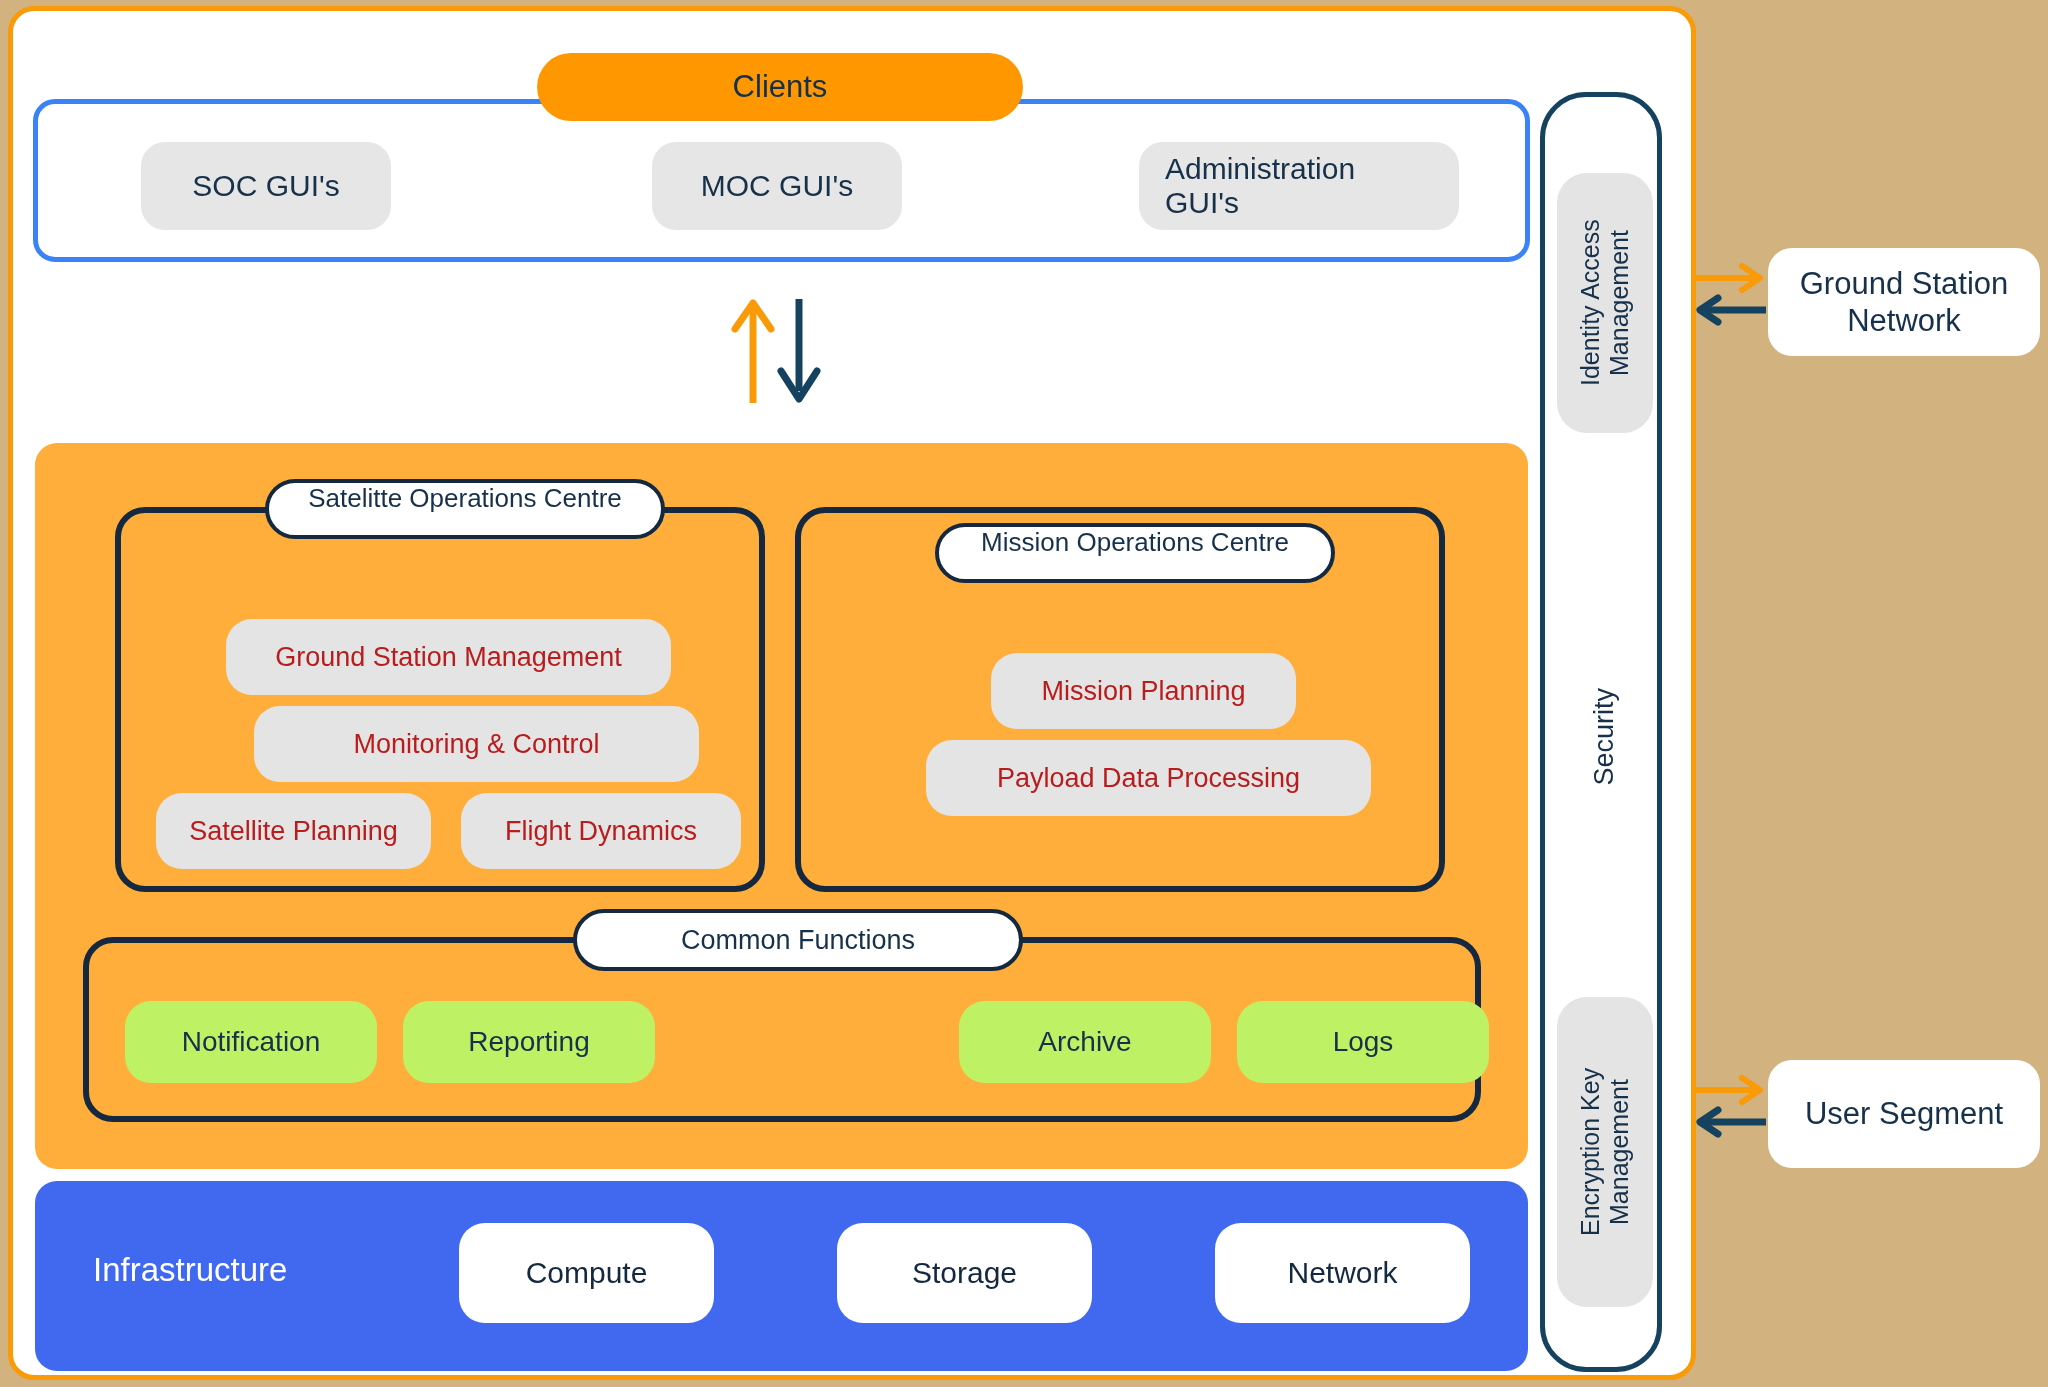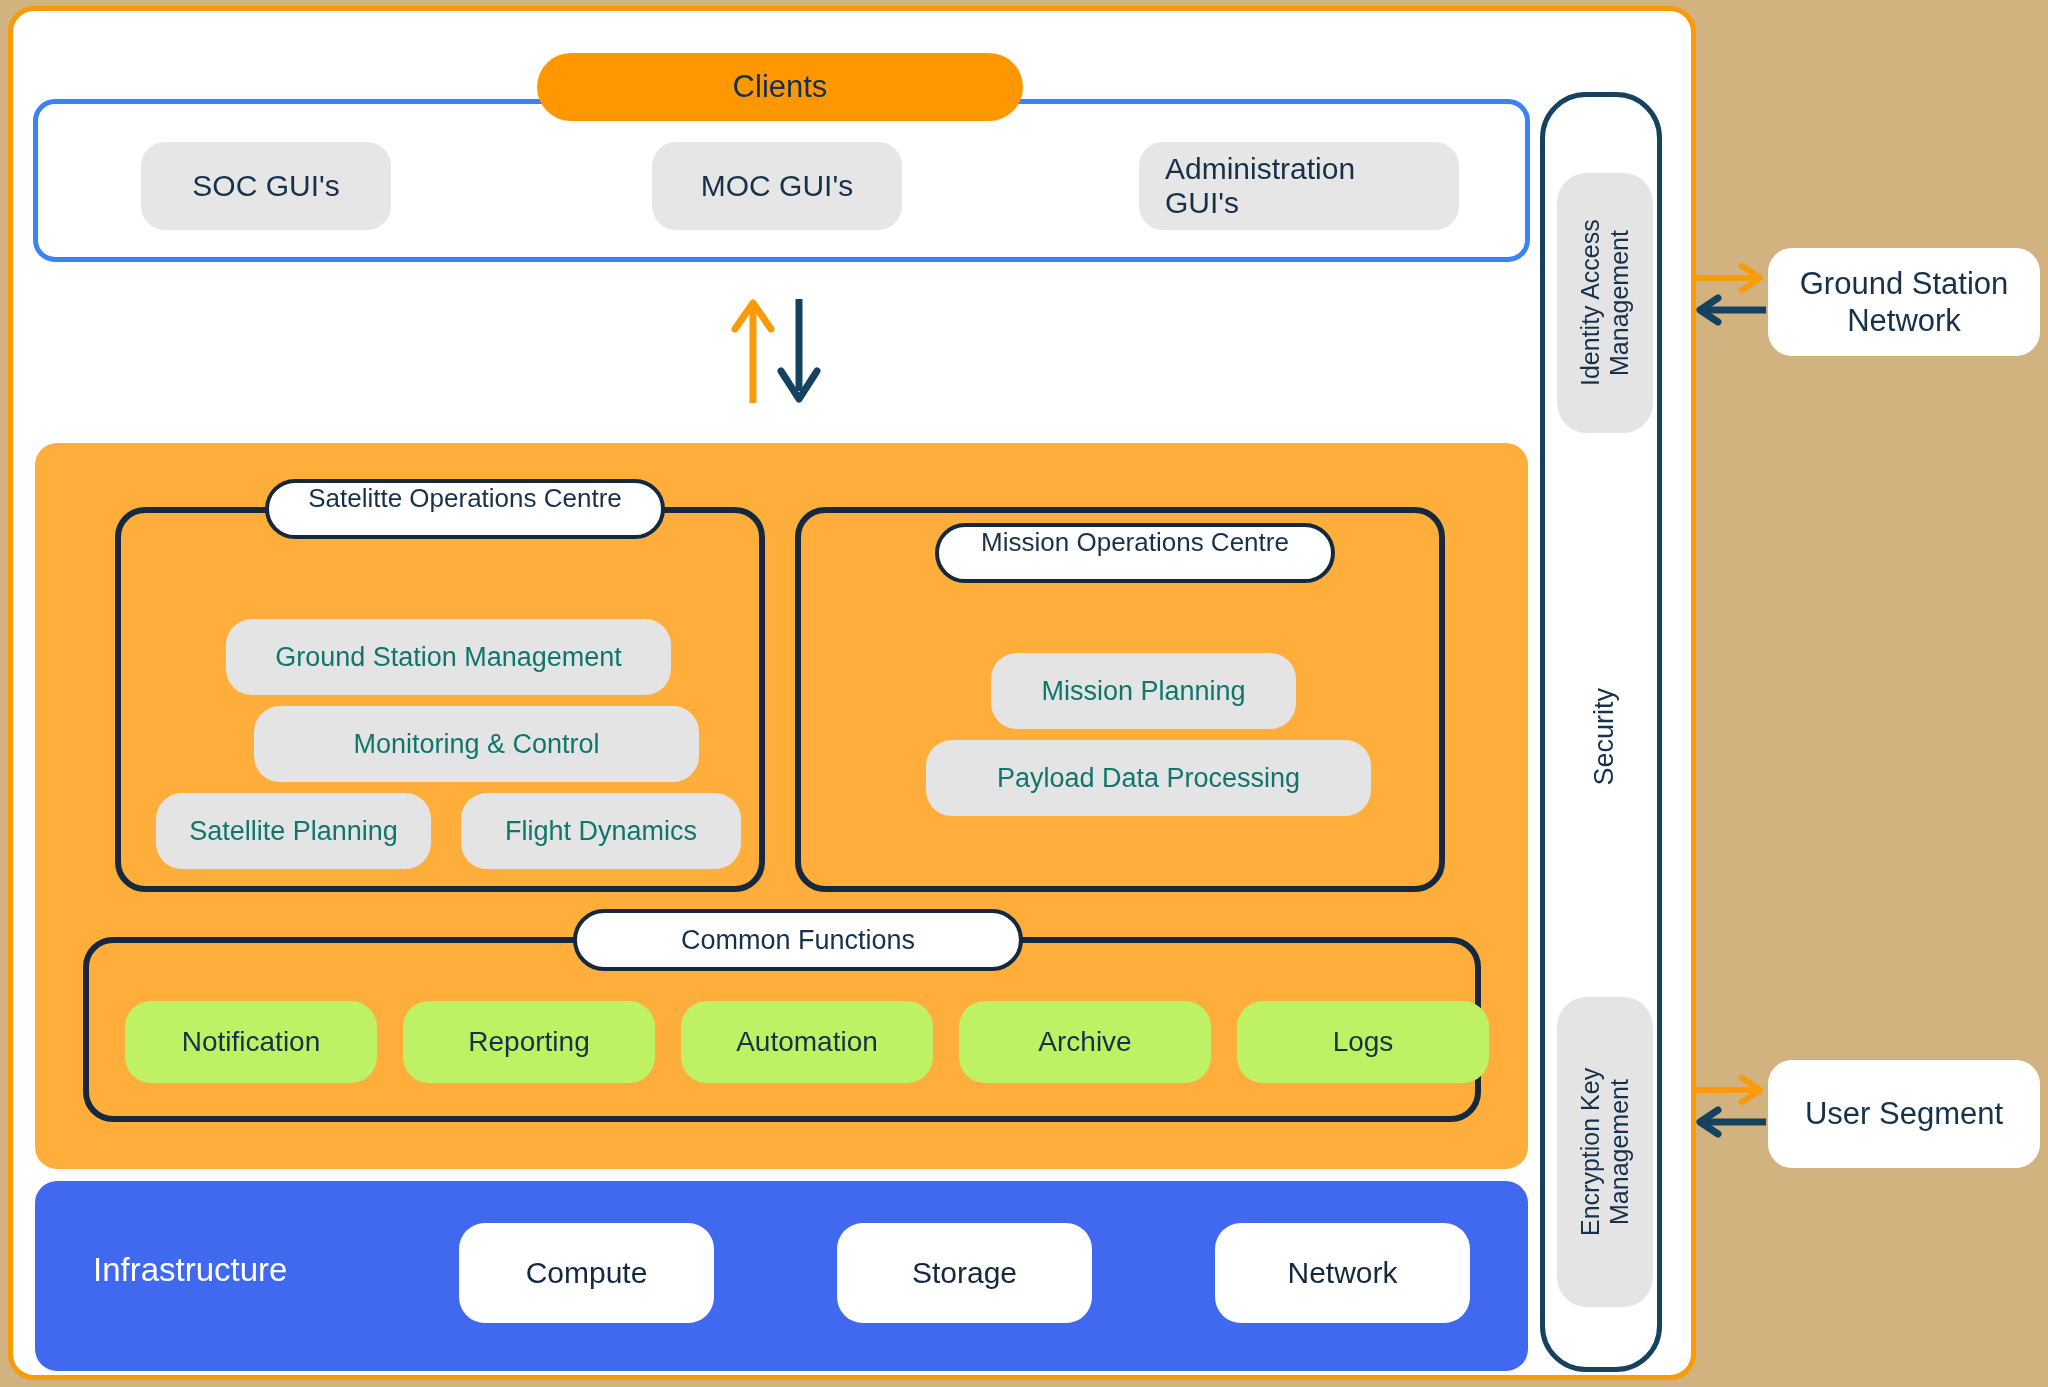--- a/index.html
+++ b/index.html
@@ -123,21 +123,21 @@
   #soc-title { left: 144px; width: 400px; }
   #moc-title { left: 134px; width: 400px; margin-top: 44px; }
 
   .svc-chip {
     position: absolute;
     background: #e4e4e4;
     border-radius: 26px;
     display: flex;
     align-items: center;
     justify-content: center;
-    color: #0f766e;
+    color: #b91c1c;
     font-size: 27px;
     height: 76px;
     padding: 0 14px;
   }
 
   #svc-gsm  { left: 105px; top: 106px; width: 445px; }
   #svc-mc   { left: 105px; top: 193px; width: 445px; margin-left: 28px; }
   #svc-sp   { left: 35px;  top: 280px; width: 275px; }
   #svc-fd   { left: 340px; top: 280px; width: 280px; }
 
@@ -352,23 +352,20 @@
       </div>
     </div>
 
     <div id="cf-box">
       <div class="cf-chip" id="cf-0">
         <span>Notification</span>
       </div>
       <div class="cf-chip" id="cf-1">
         <span>Reporting</span>
       </div>
-      <div class="cf-chip" id="cf-2">
-        <span>Automation</span>
-      </div>
       <div class="cf-chip" id="cf-3">
         <span>Archive</span>
       </div>
       <div class="cf-chip" id="cf-4">
         <span>Logs</span>
       </div>
       <div id="cf-title">
         <span>Common Functions</span>
       </div>
     </div>

